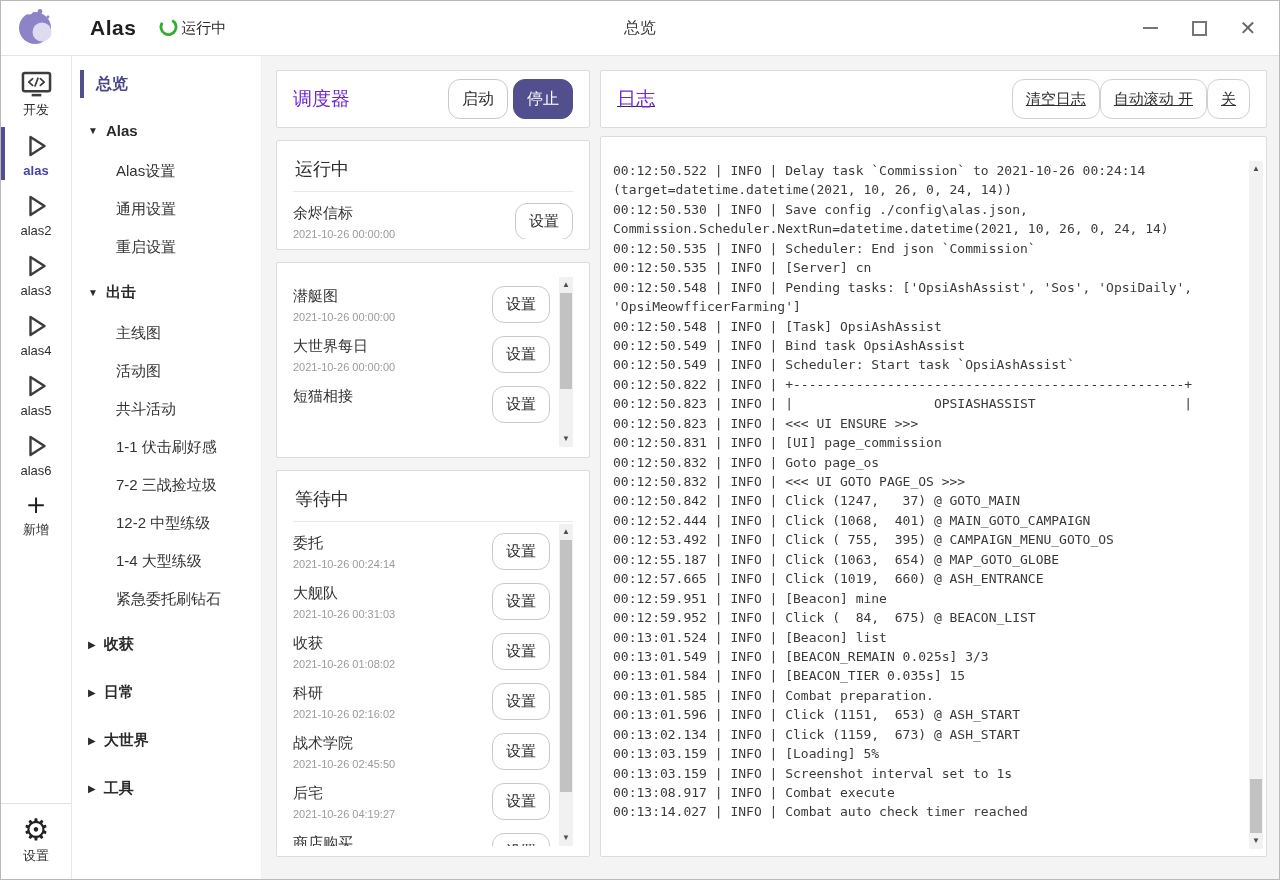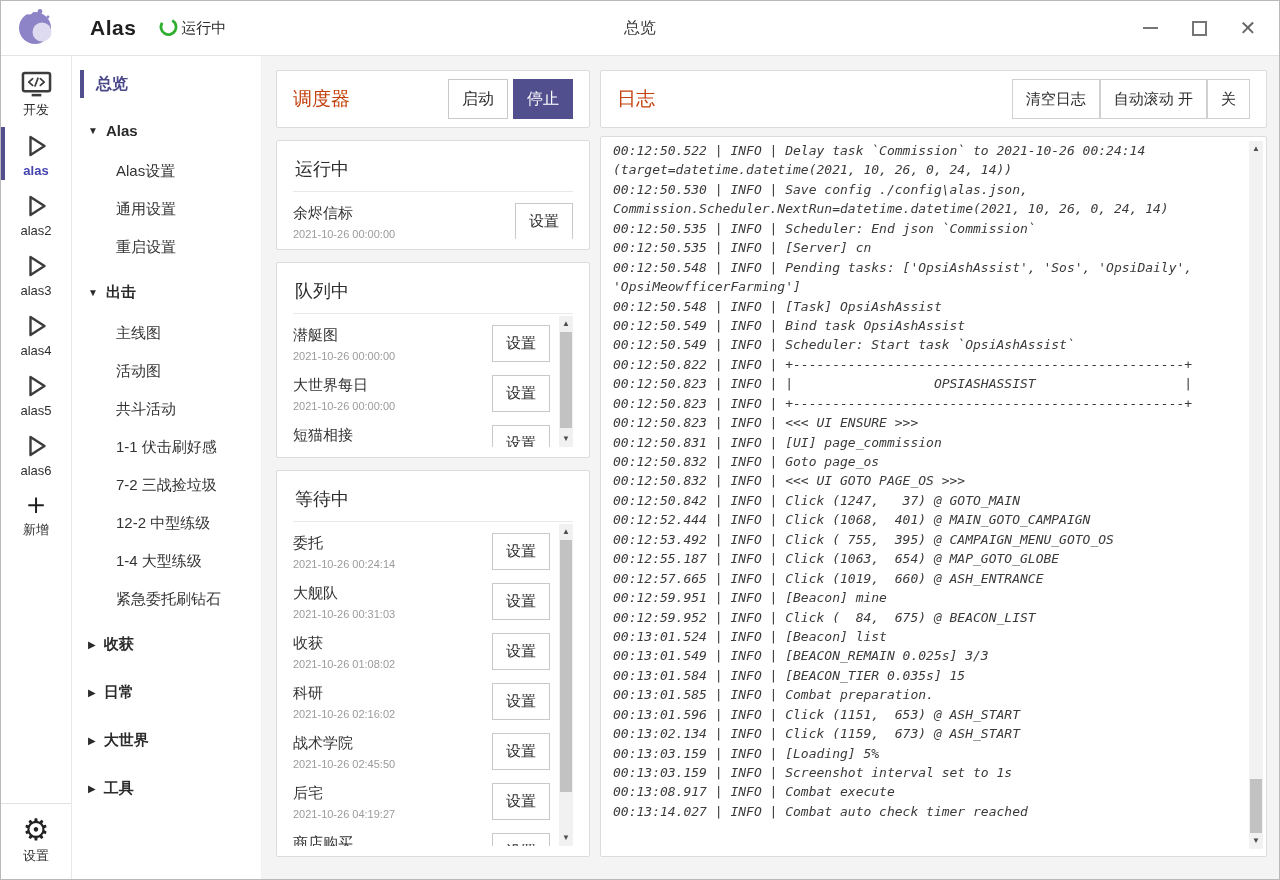--- a/index.html
+++ b/index.html
@@ -41,23 +41,23 @@
   .menu-group { height:44px; display:flex; align-items:center; padding-left:16px; font-size:15px; font-weight:bold; color:#2b2b2b; margin-top:4px; cursor:default; }
   .menu-group .arrow { font-size:10px; margin-right:8px; color:#2b2b2b; }
   .menu-child { height:38px; display:flex; align-items:center; padding-left:44px; font-size:15px; color:#333; cursor:default; }
 
   
   .main { flex:1; background:#f4f4f5; padding:14px 12px 22px 14px; display:flex; gap:10px; min-width:0; }
   .card { background:#fff; border:1px solid #dcdcdc; border-radius:2px; }
 
   .col-sched { width:314px; flex:0 0 314px; display:flex; flex-direction:column; gap:12px; }
   .sched-header { height:58px; display:flex; align-items:center; padding:0 16px; }
-  .panel-title { font-size:19px; color:#c2410c; }
+  .panel-title { font-size:19px; color:#6d28d9; }
   .sched-btns { margin-left:auto; display:flex; gap:5px; }
-  .btn { font-family:inherit; background:#fff; border:1px solid #c9c9c9; border-radius:0; font-size:16px; color:#2c2c2c; height:40px; padding:0 13px; cursor:default; }
+  .btn { font-family:inherit; background:#fff; border:1px solid #c9c9c9; border-radius:12px; font-size:16px; color:#2c2c2c; height:40px; padding:0 13px; cursor:default; }
   .btn-stop { background:#514f8e; border-color:#514f8e; color:#fff; }
 
   .task-card { padding:12px 16px 10px 16px; display:flex; flex-direction:column; min-height:0; }
   .task-card h3 { font-size:18px; font-weight:400; color:#2d2d2d; padding:4px 0 10px 2px; border-bottom:1px solid #e9e9e9; }
   .card-running { height:110px; }
   .card-pending { height:196px; }
   .card-waiting { flex:1; }
   .list-wrap { display:flex; flex:1; min-height:0; margin-top:2px; }
   .q-list { flex:1; overflow:hidden; min-width:0; }
   .q-row { display:flex; align-items:flex-start; padding-top:9px; height:50px; }
@@ -68,24 +68,24 @@
 
   
   .vscroll { width:14px; flex:0 0 14px; background:#f1f1f1; position:relative; margin-left:9px; border-radius:1px; }
   .vscroll .sarrow { position:absolute; left:0; right:0; text-align:center; font-size:8px; color:#4d4d4d; height:14px; line-height:14px; cursor:default; }
   .vscroll .sarrow.up { top:1px; }
   .vscroll .sarrow.down { bottom:1px; }
   .vscroll .thumb { position:absolute; left:1px; right:1px; background:#c2c2c2; cursor:default; }
 
   
   .col-log { flex:1; display:flex; flex-direction:column; gap:8px; min-width:0; }
-  .log-header { height:58px; display:flex; align-items:center; padding:0 16px; }
+  .log-header { height:58px; display:flex; align-items:center; padding:0 16px;text-decoration:underline; }
   .log-btns { margin-left:auto; display:flex; }
   .btn-log { font-size:15px; height:40px; border:1px solid #d0d0d0; }
-  .log-body { flex:1; display:flex; min-height:0; padding:4px 3px 7px 12px;font-style:italic; }
+  .log-body { flex:1; display:flex; min-height:0; padding:24px 3px 7px 12px; }
   .log-pre { flex:1; overflow:hidden; min-width:0; }
   .log-line { font-family:"DejaVu Sans Mono","Liberation Mono",monospace; font-size:13px; line-height:19.45px; height:19.45px; white-space:pre; color:#3a3a3a; }
   .vscroll.logbar { margin-left:6px; background:#f2f2f2; }
 </style>
 </head>
 <body>
 
 <div class="window">
 
   <header class="topbar">
@@ -257,21 +257,20 @@
                     <div class="q-name">余烬信标</div>
                     <div class="q-time">2021-10-26 00:00:00</div>
                   </div>
                   <button class="btn q-btn">设置</button>
                 </div>
               </div>
           </div>
         </div>
 
         <div class="card task-card card-pending">
-          <h3>队列中</h3>
           <div class="list-wrap">
             <div class="q-list" id="pending-list">
                 <div class="q-row">
                   <div class="q-info">
                     <div class="q-name">潜艇图</div>
                     <div class="q-time">2021-10-26 00:00:00</div>
                   </div>
                   <button class="btn q-btn">设置</button>
                 </div>
                 <div class="q-row">
@@ -376,21 +375,20 @@
               <div class="log-line">Commission.Scheduler.NextRun=datetime.datetime(2021, 10, 26, 0, 24, 14)</div>
               <div class="log-line">00:12:50.535 | INFO | Scheduler: End json `Commission`</div>
               <div class="log-line">00:12:50.535 | INFO | [Server] cn</div>
               <div class="log-line">00:12:50.548 | INFO | Pending tasks: ['OpsiAshAssist', 'Sos', 'OpsiDaily',</div>
               <div class="log-line">'OpsiMeowfficerFarming']</div>
               <div class="log-line">00:12:50.548 | INFO | [Task] OpsiAshAssist</div>
               <div class="log-line">00:12:50.549 | INFO | Bind task OpsiAshAssist</div>
               <div class="log-line">00:12:50.549 | INFO | Scheduler: Start task `OpsiAshAssist`</div>
               <div class="log-line">00:12:50.822 | INFO | +--------------------------------------------------+</div>
               <div class="log-line">00:12:50.823 | INFO | |                  OPSIASHASSIST                   |</div>
-              <div class="log-line">00:12:50.823 | INFO | +--------------------------------------------------+</div>
               <div class="log-line">00:12:50.823 | INFO | &lt;&lt;&lt; UI ENSURE &gt;&gt;&gt;</div>
               <div class="log-line">00:12:50.831 | INFO | [UI] page_commission</div>
               <div class="log-line">00:12:50.832 | INFO | Goto page_os</div>
               <div class="log-line">00:12:50.832 | INFO | &lt;&lt;&lt; UI GOTO PAGE_OS &gt;&gt;&gt;</div>
               <div class="log-line">00:12:50.842 | INFO | Click (1247,   37) @ GOTO_MAIN</div>
               <div class="log-line">00:12:52.444 | INFO | Click (1068,  401) @ MAIN_GOTO_CAMPAIGN</div>
               <div class="log-line">00:12:53.492 | INFO | Click ( 755,  395) @ CAMPAIGN_MENU_GOTO_OS</div>
               <div class="log-line">00:12:55.187 | INFO | Click (1063,  654) @ MAP_GOTO_GLOBE</div>
               <div class="log-line">00:12:57.665 | INFO | Click (1019,  660) @ ASH_ENTRANCE</div>
               <div class="log-line">00:12:59.951 | INFO | [Beacon] mine</div>

